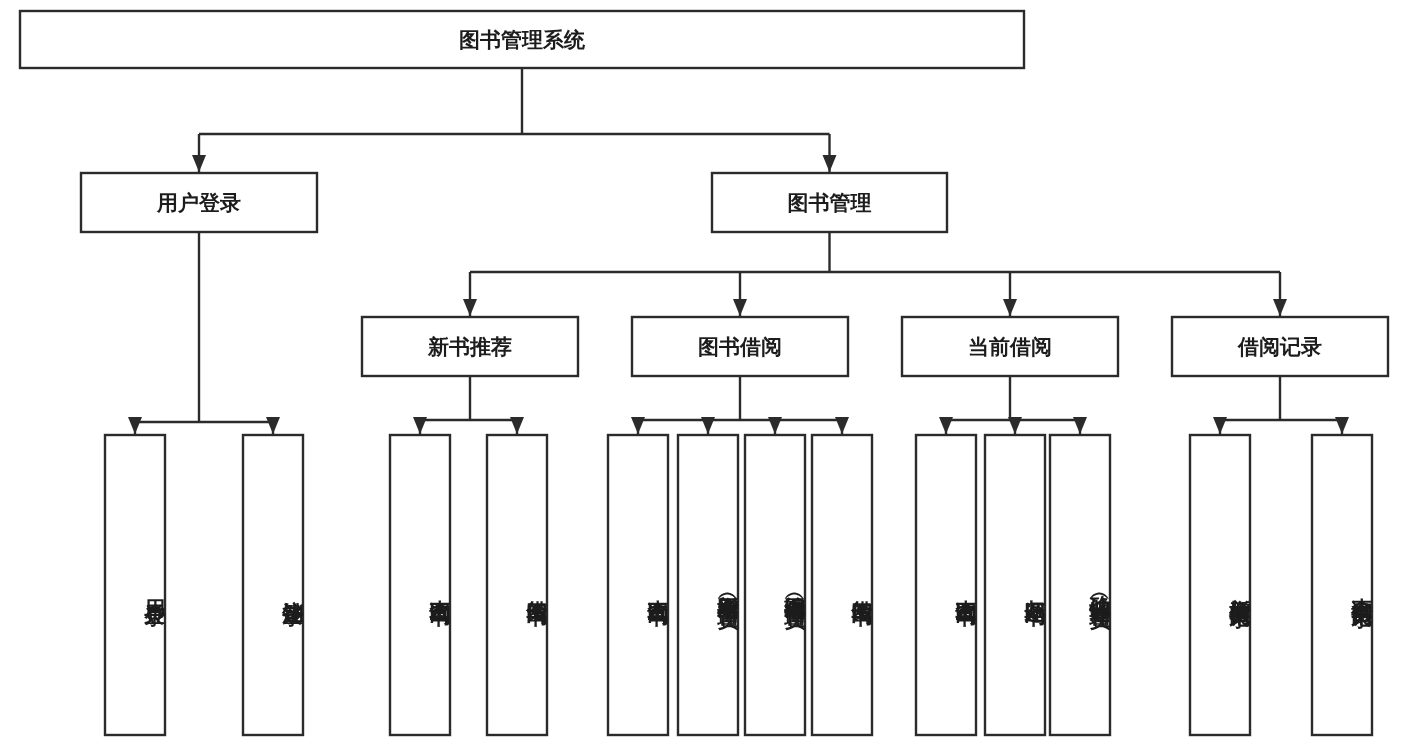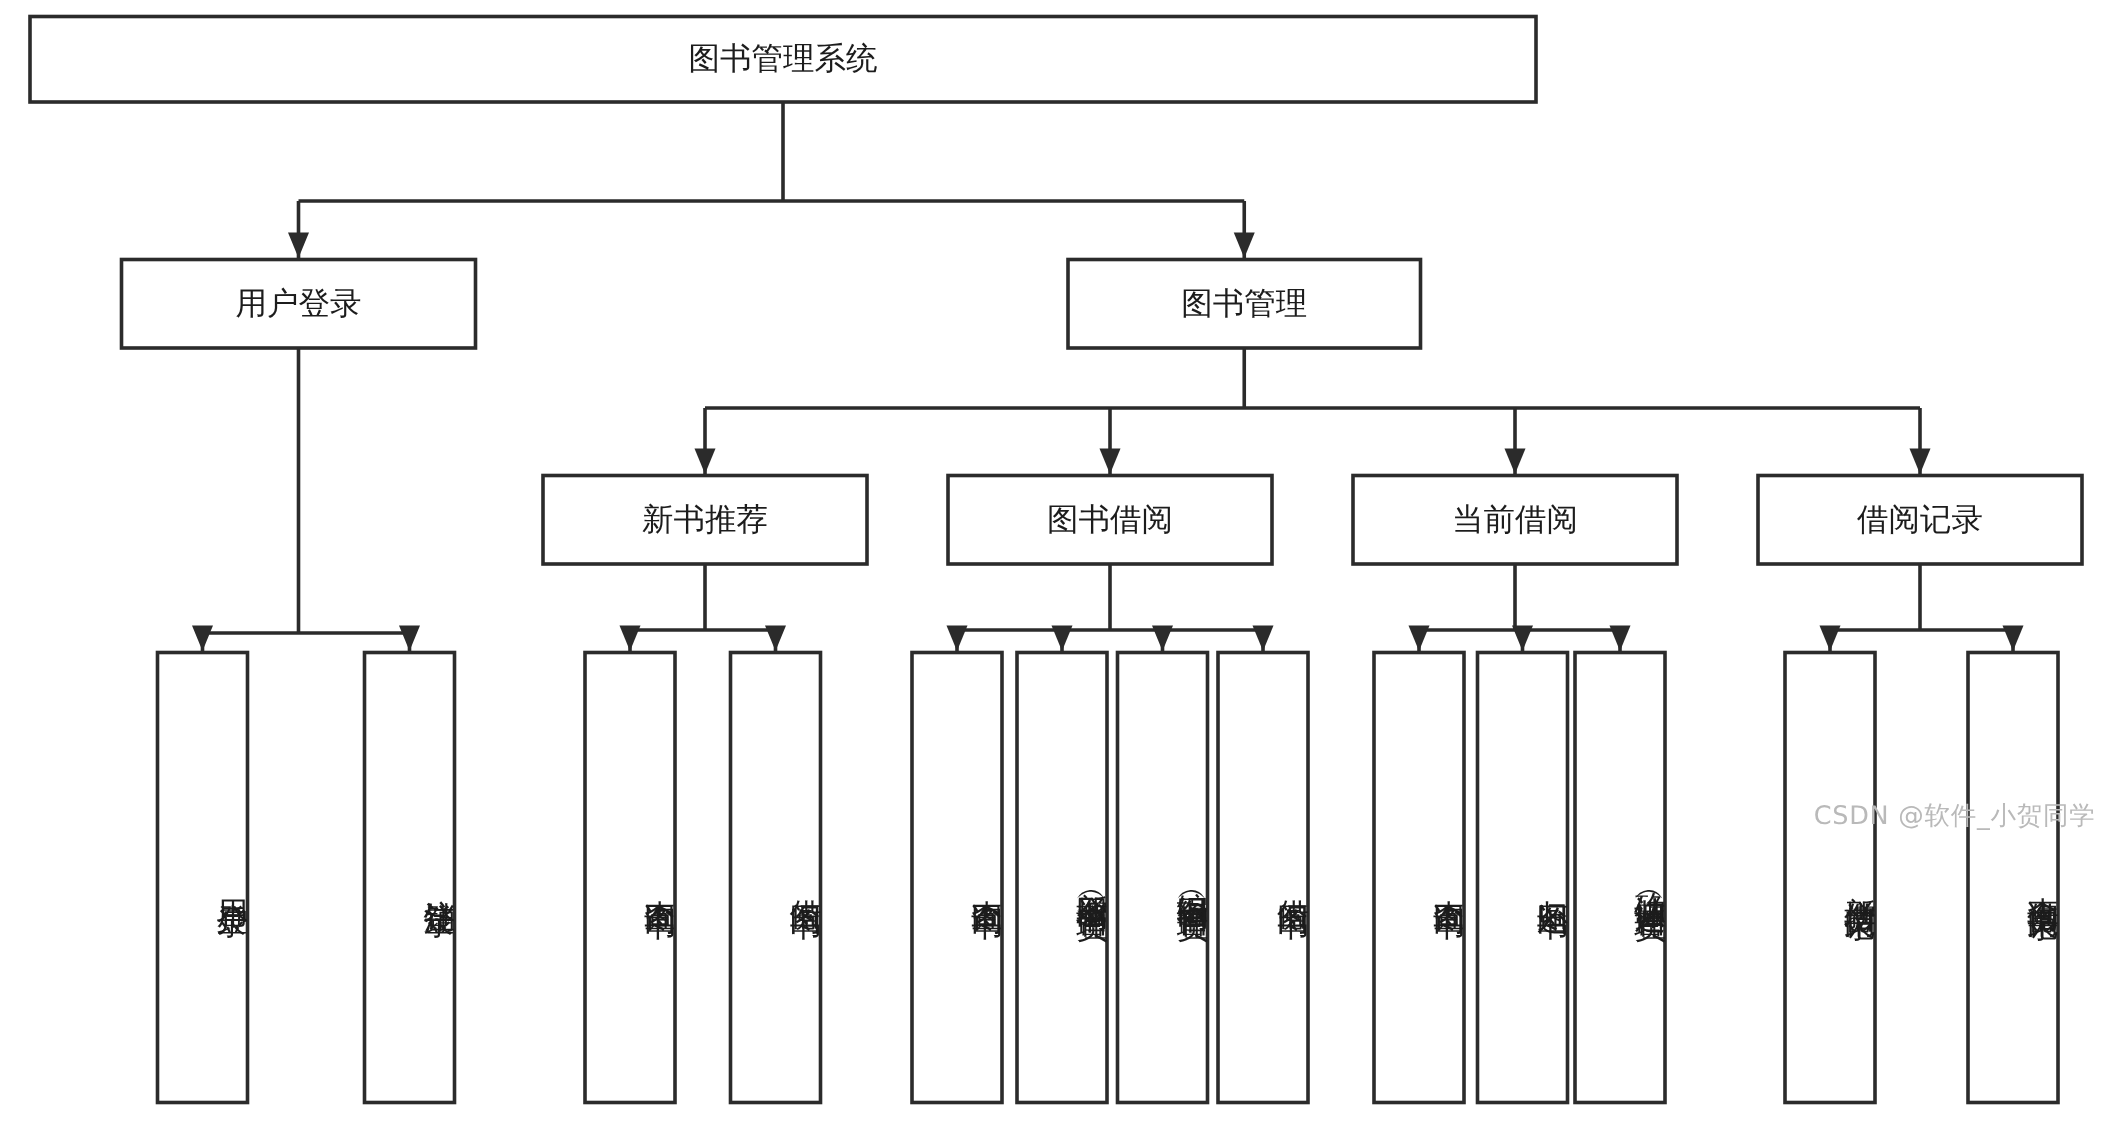--- a/index.html
+++ b/index.html
@@ -12,20 +12,21 @@
     width: 1405px;
     height: 747px;
     overflow: hidden;
     font-family: "DejaVu Sans", "Liberation Sans", sans-serif;
   }
   #diagram-root {
     position: relative;
     width: 1405px;
     height: 561px;
     background: #ffffff;
+    font-weight: bold;
   }
   svg#tree-svg {
     position: absolute;
     left: 0;
     top: 0;
     width: 1405px;
     height: 747px;
     display: block;
   }
   .node-box {
@@ -179,15 +180,14 @@
       <div class="leaf-label-wrap" style="left: 678px; top: 445px; width: 60px; height: 284px;">新增图书（管理员）</div>
       <div class="leaf-label-wrap" style="left: 745px; top: 445px; width: 60px; height: 284px;">编辑图书（管理员）</div>
       <div class="leaf-label-wrap" style="left: 812px; top: 445px; width: 60px; height: 284px;">借阅图书</div>
       <div class="leaf-label-wrap" style="left: 916px; top: 445px; width: 60px; height: 284px;">查询图书</div>
       <div class="leaf-label-wrap" style="left: 985px; top: 445px; width: 60px; height: 284px;">归还图书</div>
       <div class="leaf-label-wrap" style="left: 1050px; top: 445px; width: 60px; height: 284px;">确认归还（管理员）</div>
       <div class="leaf-label-wrap" style="left: 1190px; top: 445px; width: 60px; height: 284px;">新增借阅记录</div>
       <div class="leaf-label-wrap" style="left: 1312px; top: 445px; width: 60px; height: 284px;">查询借阅记录</div>
     </div>
 
-  <div class="watermark">CSDN @软件_小贺同学</div>
 
 </div>
 
 </body></html>

